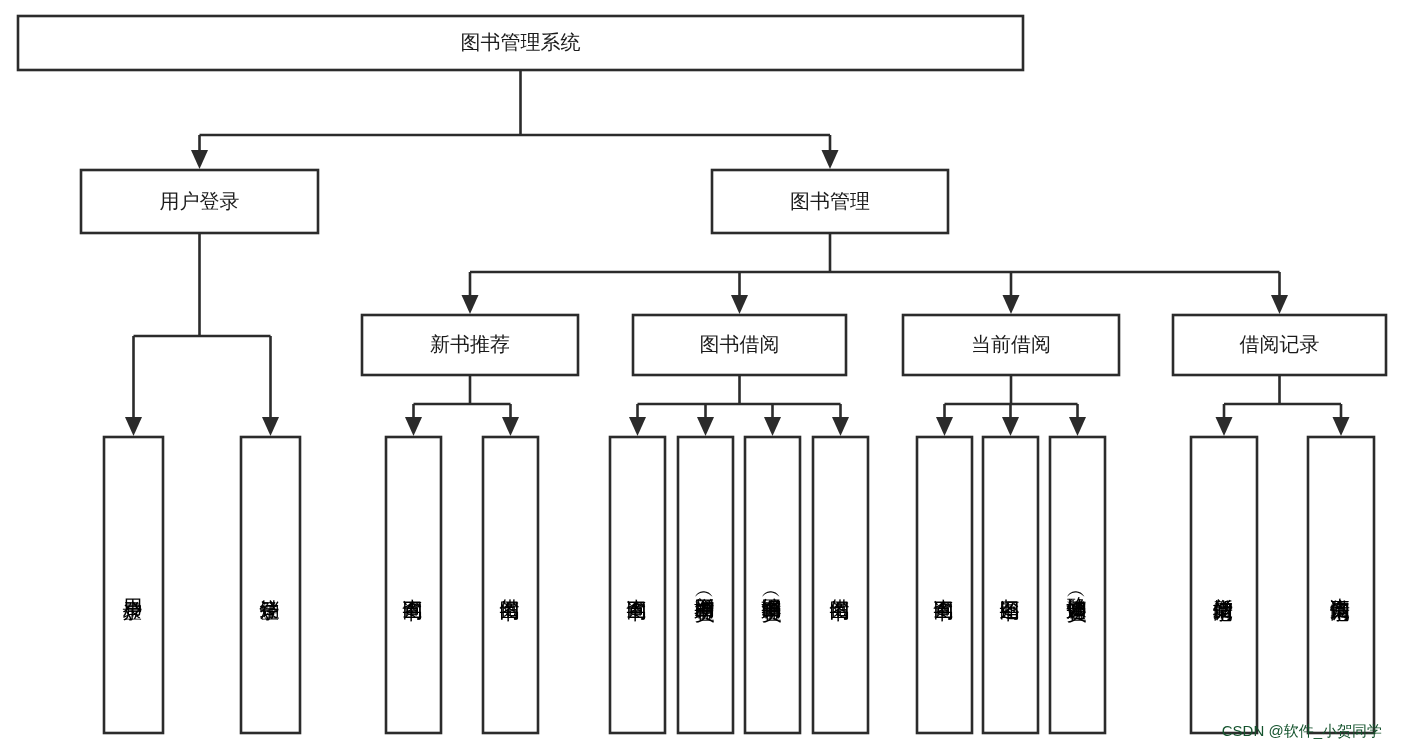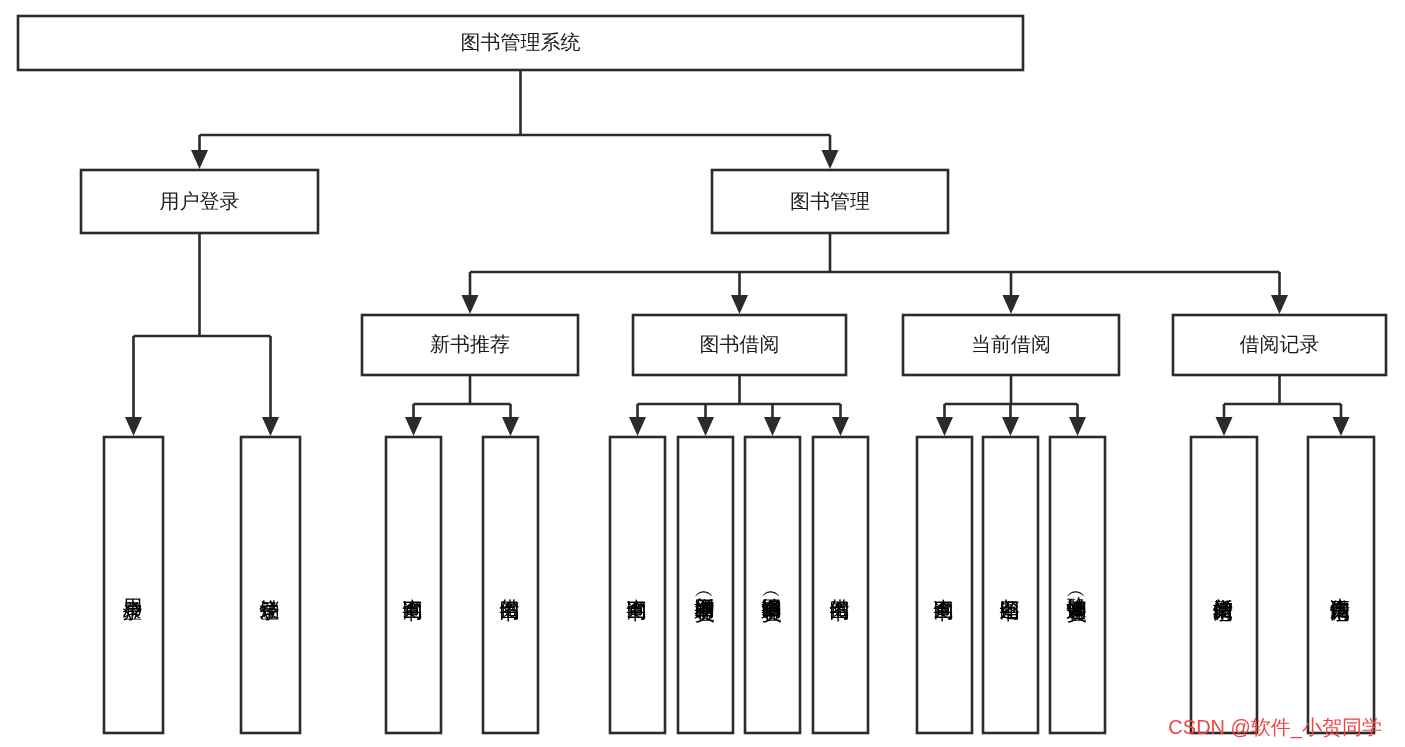--- a/index.html
+++ b/index.html
@@ -55,22 +55,22 @@
     font-size: 20px;
     writing-mode: vertical-rl;
     text-orientation: upright;
     letter-spacing: 1px;
   }
   .watermark {
     position: absolute;
     right: 8px;
     bottom: 6px;
     font-family: "Liberation Sans", "DejaVu Sans", sans-serif;
-    font-size: 20px;
-    color: #ef4444;
+    font-size: 15px;
+    color: #14532d;
     white-space: nowrap;
     user-select: none;
   }
 </style>
 </head>
 <body>
 
 <div id="diagram-root">
   <svg id="tree-svg" viewBox="0 0 1405 747" xmlns="http://www.w3.org/2000/svg">
     <g id="edges-layer">

